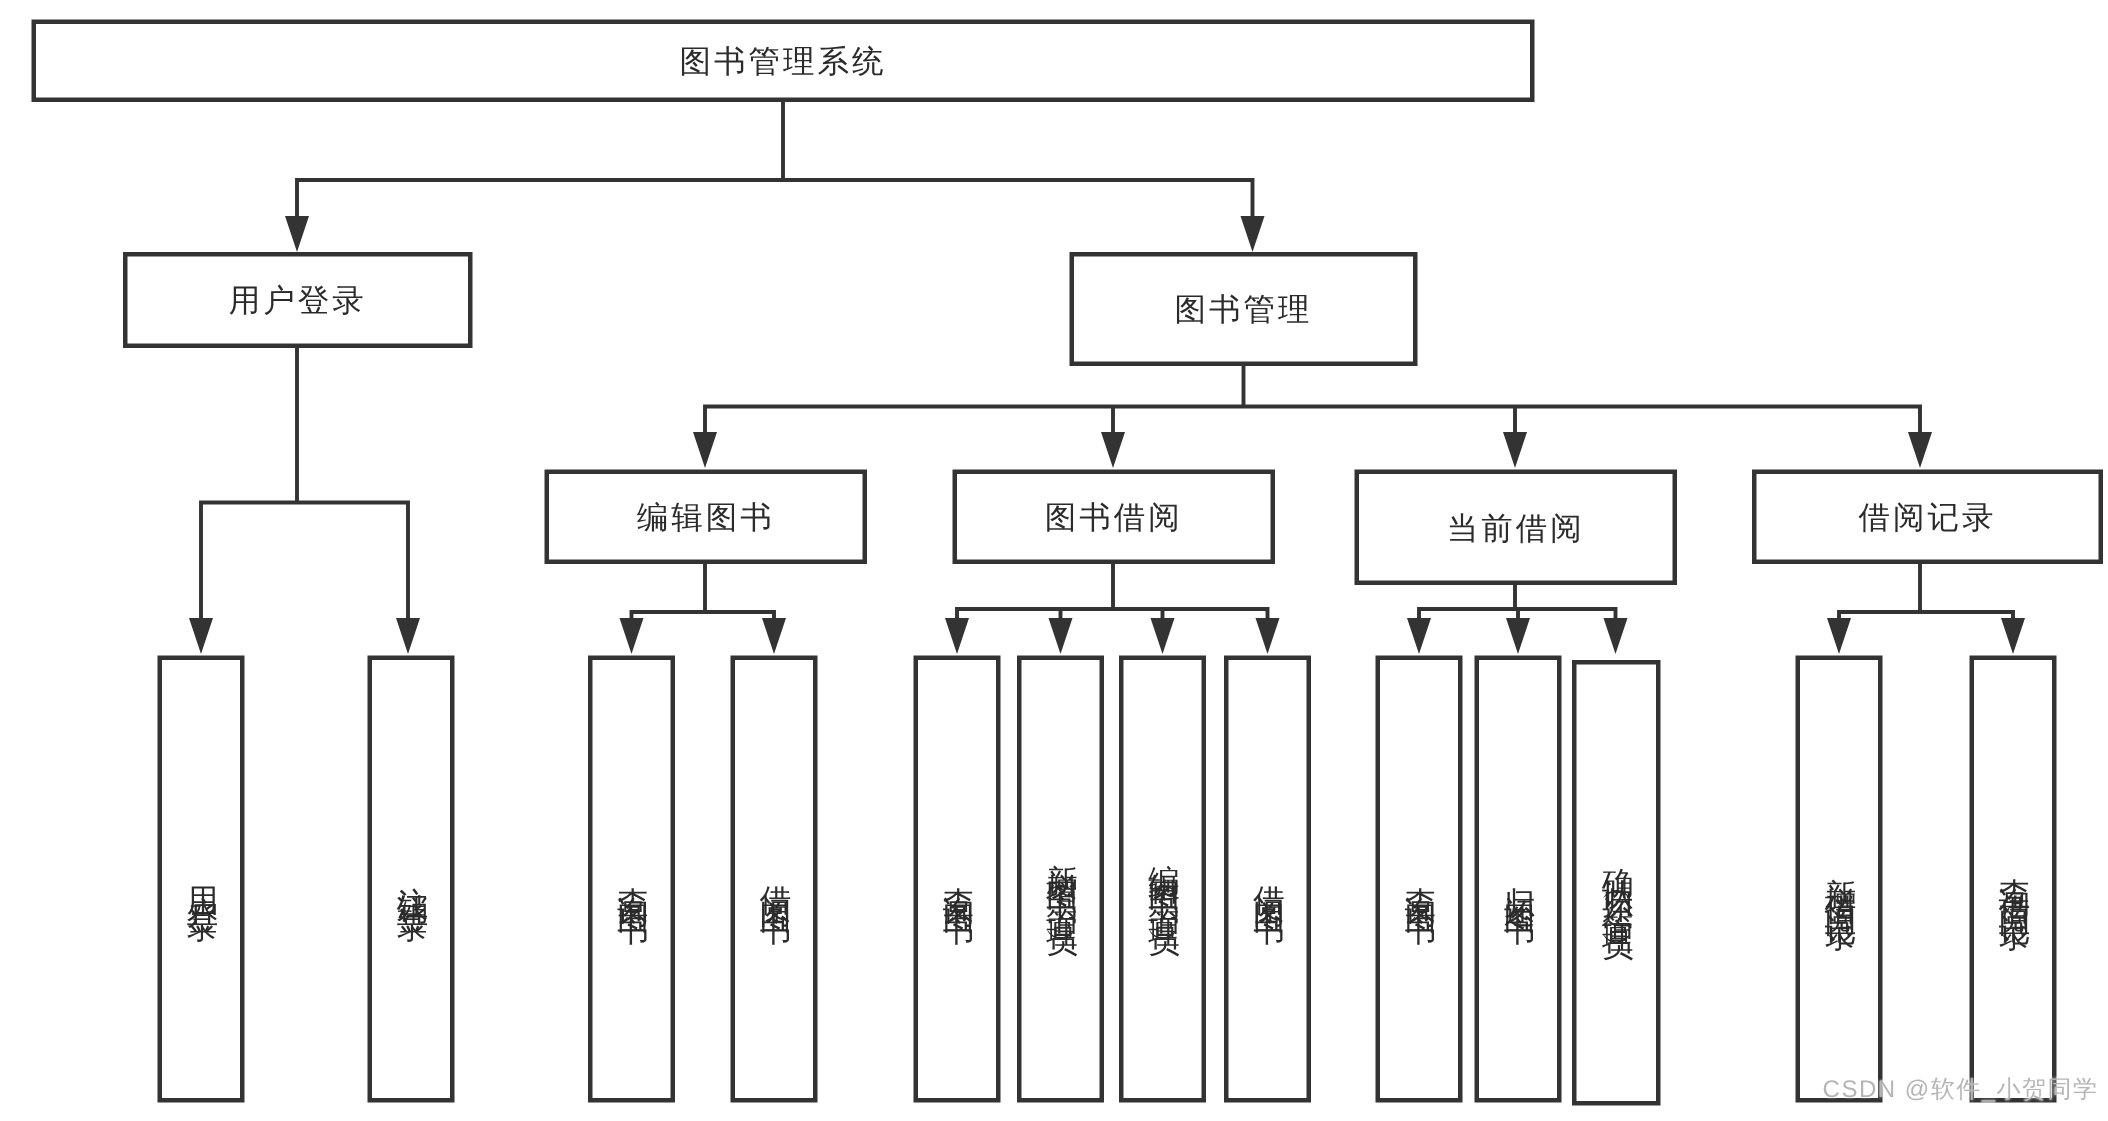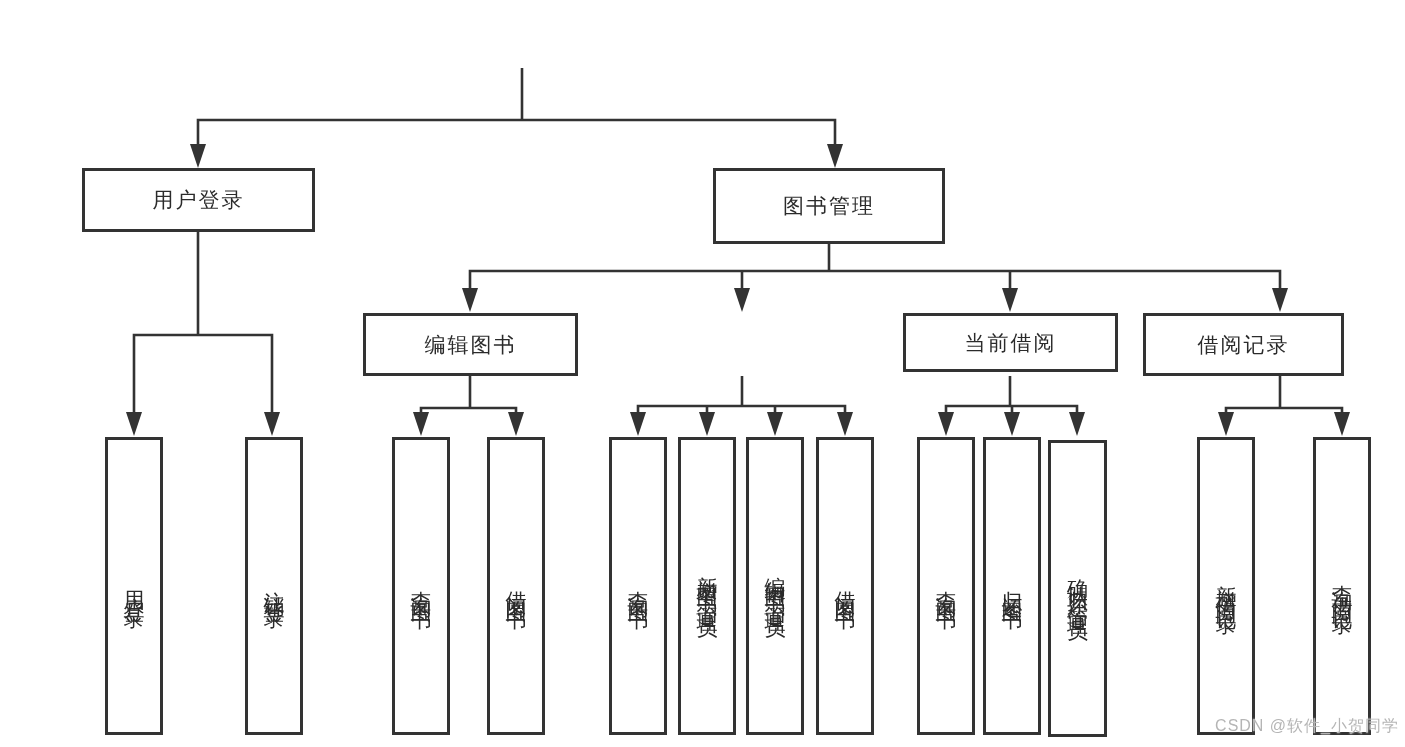--- a/index.html
+++ b/index.html
@@ -98,35 +98,41 @@
     </g>
 
     <g>
       <path d="M1280 376 V408"></path>
       <path d="M1226 414 V408 H1342 V414"></path>
       <polygon points="1218,412 1234,412 1226,436"></polygon>
       <polygon points="1334,412 1350,412 1342,436"></polygon>
     </g>
   </svg>
 
+  <div class="node h" style="left:21px;top:13px;width:1002px;height:55px">
+    <span>图书管理系统</span>
+  </div>
 
   <div class="node h" style="left:82px;top:168px;width:233px;height:64px">
     <span>用户登录</span>
   </div>
   <div class="node h" style="left:713px;top:168px;width:232px;height:76px">
     <span>图书管理</span>
   </div>
 
   <div class="node h" style="left:363px;top:313px;width:215px;height:63px">
     <span>编辑图书</span>
   </div>
-  <div class="node h" style="left:903px;top:313px;width:215px;height:59px">
+  <div class="node h" style="left:635px;top:313px;width:215px;height:63px">
+    <span>图书借阅</span>
+  </div>
+  <div class="node h" style="left:903px;top:313px;width:215px;height:77px">
     <span>当前借阅</span>
   </div>
-  <div class="node h" style="left:1143px;top:313px;width:201px;height:63px">
+  <div class="node h" style="left:1168px;top:313px;width:234px;height:63px">
     <span>借阅记录</span>
   </div>
 
   <div class="node v" style="left:105px;top:437px;width:58px;height:298px">
     <span>用户登录</span>
   </div>
   <div class="node v" style="left:245px;top:437px;width:58px;height:298px">
     <span>注销登录</span>
   </div>
 

